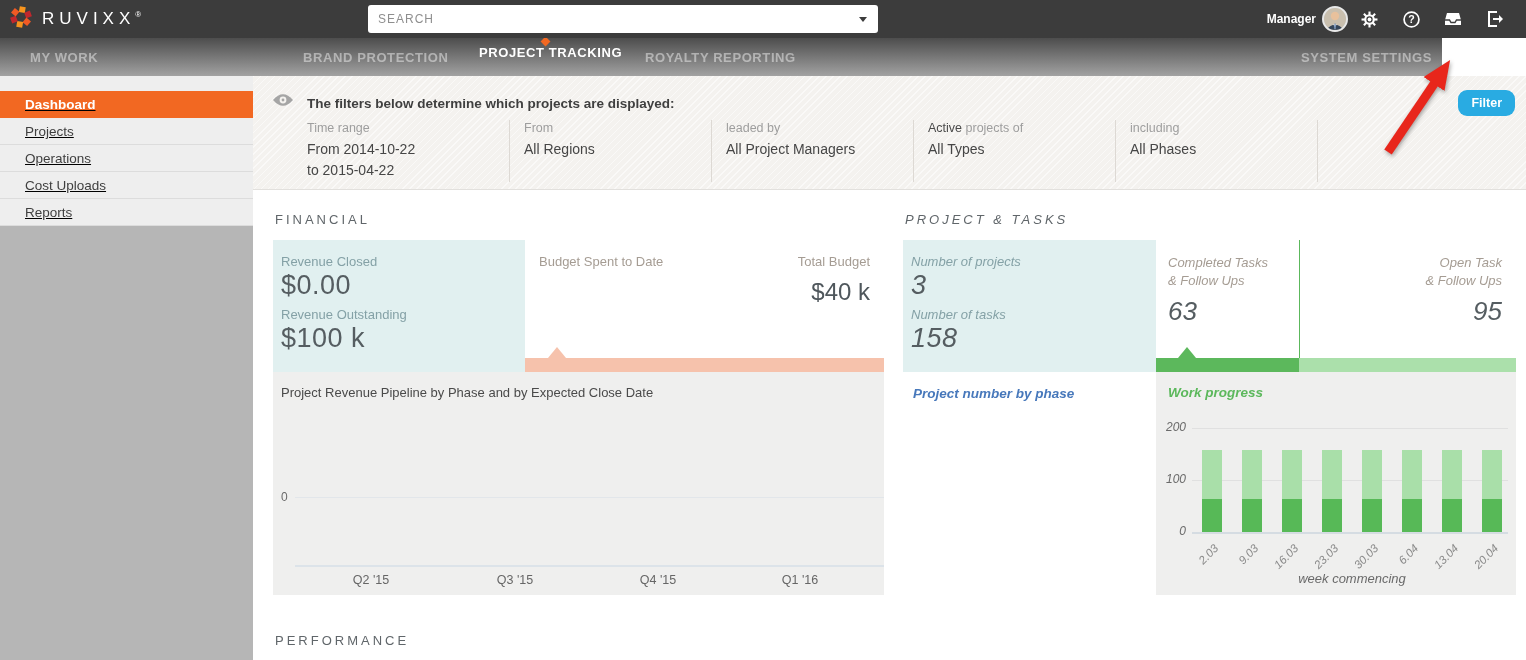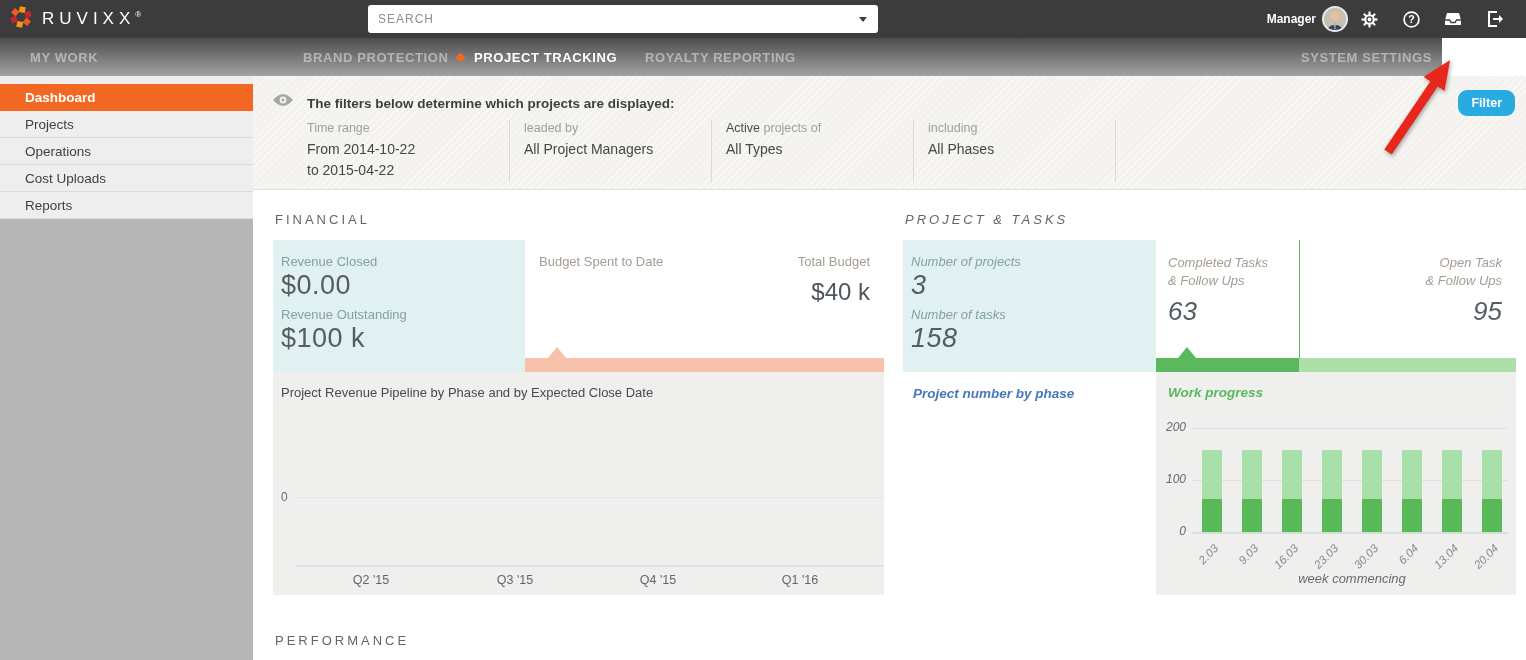--- a/index.html
+++ b/index.html
@@ -20,26 +20,26 @@
   .search-caret { position:absolute; right:11px; top:12px; width:0; height:0; border-left:4px solid transparent; border-right:4px solid transparent; border-top:5px solid #3c3c3c; cursor:pointer; }
   .user-cluster { position:absolute; right:10px; top:0; height:38px; display:flex; align-items:center; }
   .user-label { color:#fff; font-size:12px; font-weight:bold; margin-right:6px; }
   .avatar { width:26px; height:26px; border-radius:50%; overflow:hidden; border:2px solid #e8e8e8; background:#cfd6da; cursor:pointer; }
   .tb-icon { width:42px; height:38px; display:flex; align-items:center; justify-content:center; cursor:pointer; }
   
   .navbar { position:absolute; left:0; top:38px; width:1442px; height:38px; background:linear-gradient(180deg,#4d4d4d 0%,#a2a2a2 100%); z-index:4; }
   .nav-item { position:absolute; top:0; height:38px; display:flex; align-items:center; font-size:13px; font-weight:bold; letter-spacing:.6px; color:rgba(255,255,255,.45); cursor:pointer; white-space:nowrap; }
   .nav-item.active { color:#ffffff; }
   .nav-item:nth-of-type(1){ left:30px; } .nav-item:nth-of-type(2){ left:303px; }
-  .nav-item:nth-of-type(3){ left:457px; } .nav-item:nth-of-type(4){ left:645px; }
+  .nav-item:nth-of-type(3){ left:479px;flex-direction:column; } .nav-item:nth-of-type(4){ left:645px; }
   .nav-item:nth-of-type(5){ right:10px; }
   .nav-diamond { width:7px; height:7px; background:#f26822; transform:rotate(45deg); margin-right:10px; }
   
   .sidebar { position:absolute; left:0; top:76px; width:253px; bottom:0; background:#b6b6b6; }
-  .sidebar-list { background:#eeeeee; padding-top:8px; }
+  .sidebar-list { background:#eeeeee; padding-top:15px;text-decoration:underline; }
   .sidebar-item { height:27px; line-height:27px; padding-left:25px; font-size:13.5px; color:#3f3f3f; background:#eeeeee; border-bottom:1px solid #dcdcdc; cursor:pointer; }
   .sidebar-item.active { background:#f26822; color:#fff; font-weight:bold; border-bottom-color:#f26822; }
   
   .main { position:absolute; left:253px; top:76px; right:0; bottom:0; background:#fff; }
   .filter-bar { position:relative; height:114px; border-bottom:1px solid #e2e0dd;
     background: repeating-linear-gradient(135deg, rgba(255,255,255,.55) 0 1px, rgba(0,0,0,0) 1px 5px), #f4f2ef; }
   .filter-head { position:absolute; left:19px; top:17px; display:flex; align-items:flex-end; }
   .filter-heading { font-size:13.5px; font-weight:bold; color:#3f3f3f; margin-left:13px; }
   .filter-button { position:absolute; right:11px; top:14px; background:#29abe2; color:#fff; border:none; border-radius:9px; font-size:12.5px; font-weight:bold; padding:6px 13px; cursor:pointer; font-family:"Liberation Sans",sans-serif; }
   .filter-fields { position:absolute; left:54px; top:44px; display:flex; }
@@ -212,20 +212,24 @@
       <span class="filter-heading">The filters below determine which projects are displayed:</span>
     </div>
     <button class="filter-button">Filter</button>
     <div class="filter-fields">
         <div class="filter-field">
           <div class="f-label">Time range</div>
           <div class="f-value">From 2014-10-22</div>
           <div class="f-value">to 2015-04-22</div>
         </div>
         <div class="filter-field">
+          <div class="f-label">From</div>
+          <div class="f-value">All Regions</div>
+        </div>
+        <div class="filter-field">
           <div class="f-label">leaded by</div>
           <div class="f-value">All Project Managers</div>
         </div>
         <div class="filter-field">
           <div class="f-label"><span class="f-strong">Active </span>projects of</div>
           <div class="f-value">All Types</div>
         </div>
         <div class="filter-field">
           <div class="f-label">including</div>
           <div class="f-value">All Phases</div>

